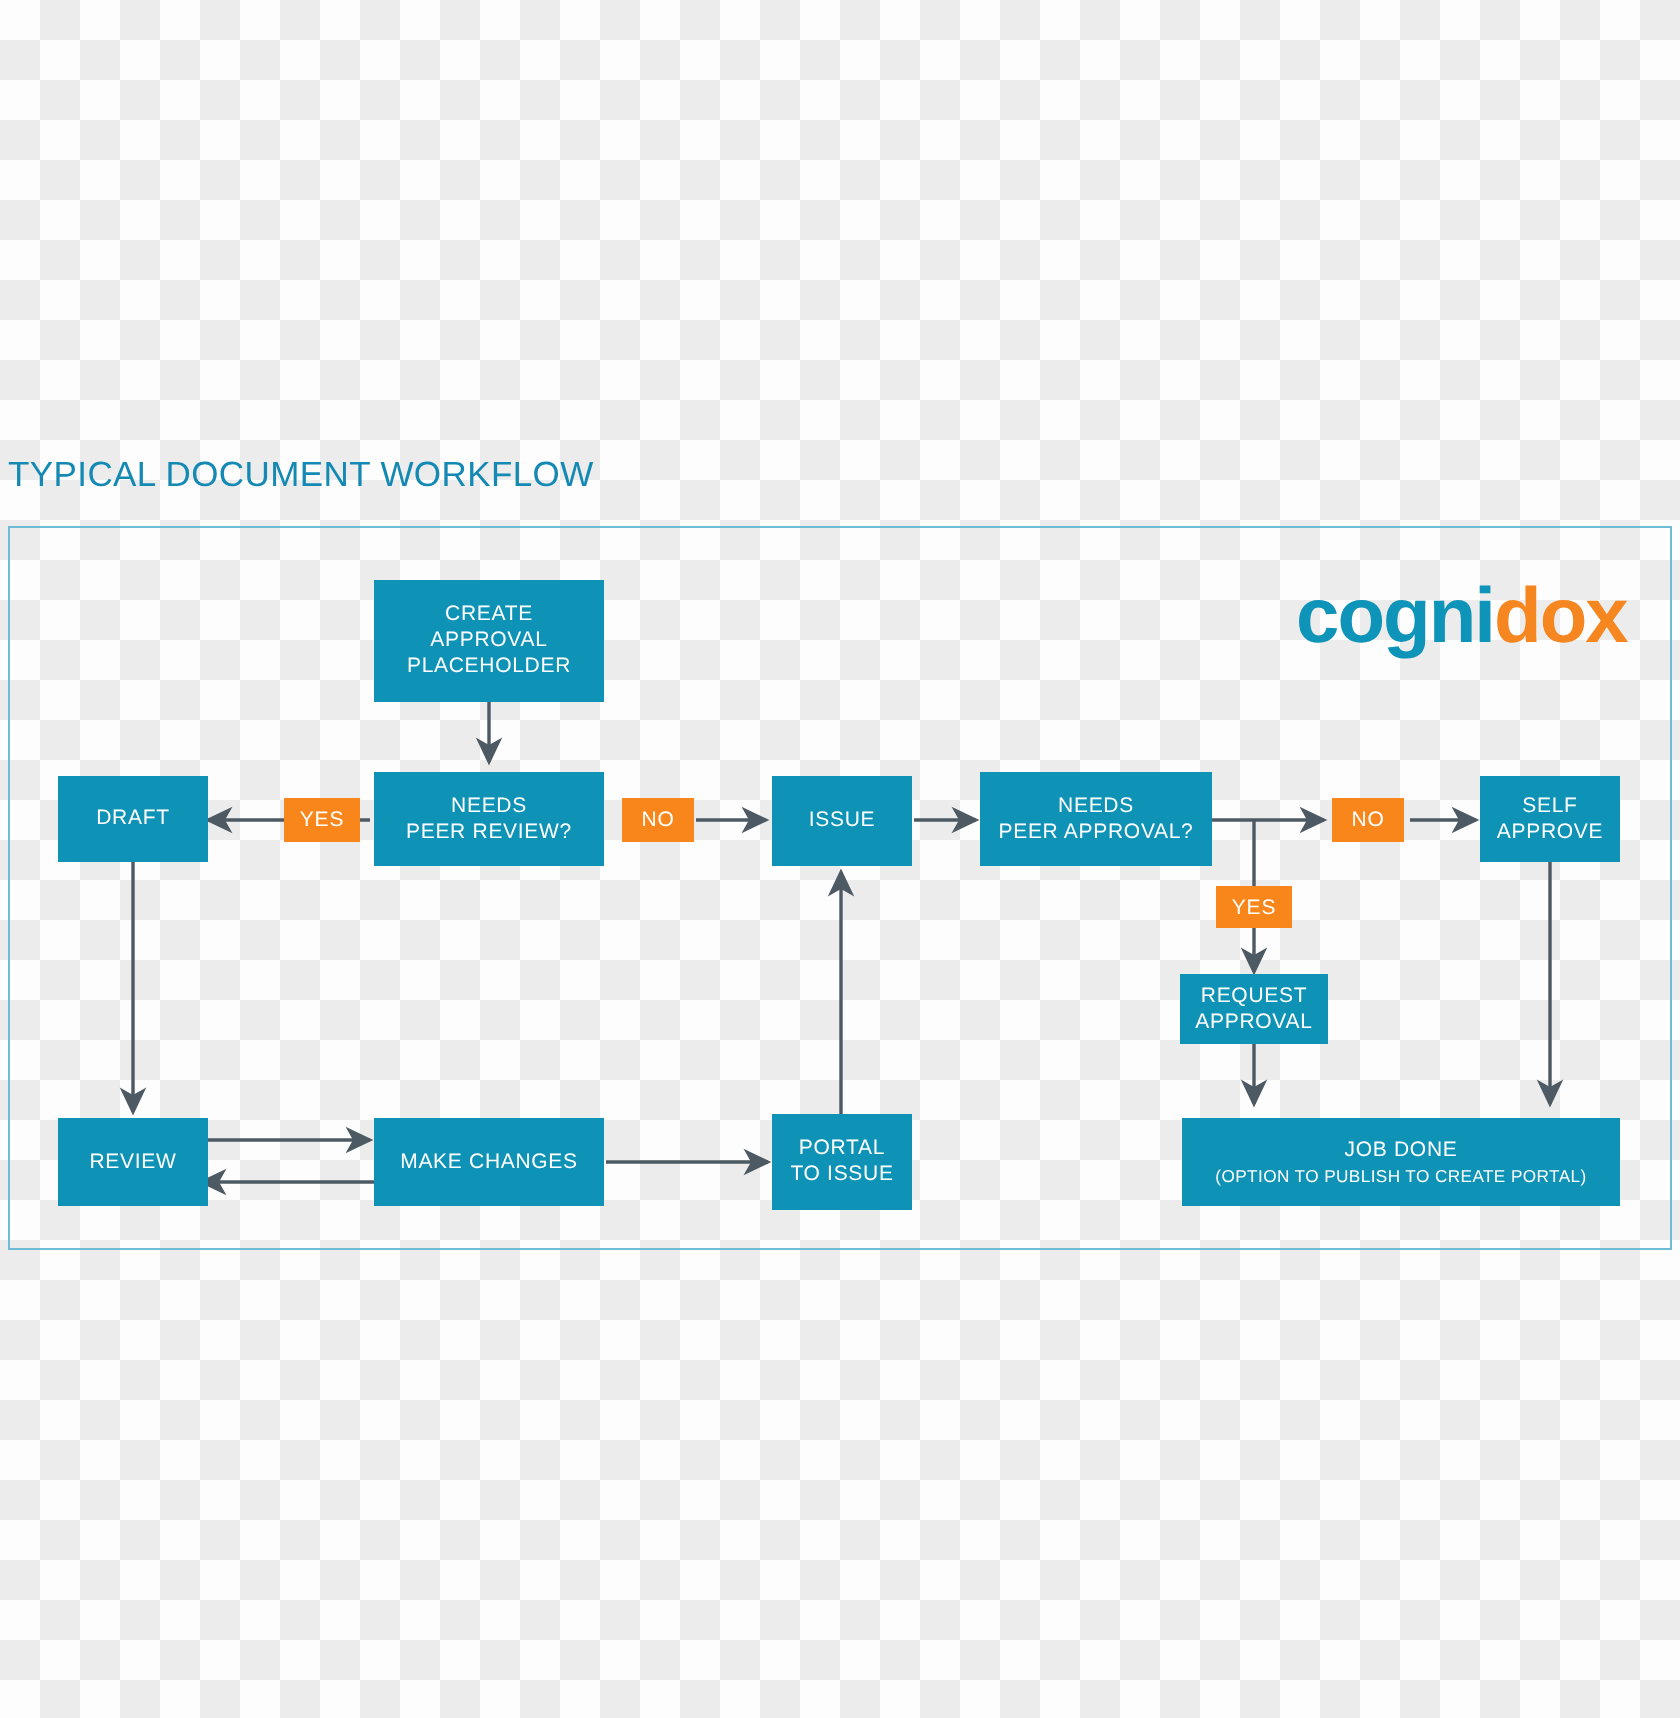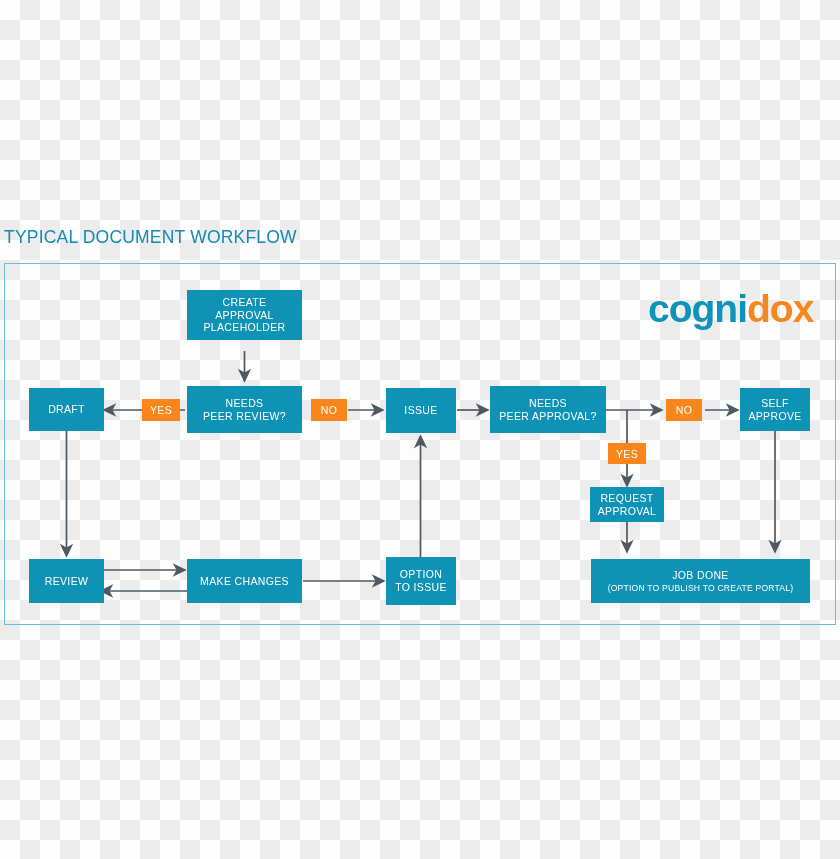--- a/index.html
+++ b/index.html
@@ -96,21 +96,21 @@
 
     <line class="ln" x1="705" y1="410" x2="738" y2="410" marker-end="url(#ah)"></line>
 
     <line class="ln" x1="627" y1="464" x2="627" y2="486" marker-end="url(#ah)"></line>
 
     <line class="ln" x1="627" y1="522" x2="627" y2="552" marker-end="url(#ah)"></line>
 
     <line class="ln" x1="775" y1="431" x2="775" y2="552" marker-end="url(#ah)"></line>
   </svg>
 
-  <div class="node" style="left:187px;top:290px;width:115px;height:50px;">
+  <div class="node" style="left:187px;top:290px;width:115px;height:61px;">
     <span>CREATE</span>
     <span>APPROVAL</span>
     <span>PLACEHOLDER</span>
   </div>
 
   <div class="node" style="left:29px;top:388px;width:75px;height:43px;">
     <span>DRAFT</span>
   </div>
 
   <div class="label" style="left:142px;top:399px;width:38px;height:22px;">
@@ -155,21 +155,21 @@
 
   <div class="node" style="left:29px;top:559px;width:75px;height:44px;">
     <span>REVIEW</span>
   </div>
 
   <div class="node" style="left:187px;top:559px;width:115px;height:44px;">
     <span>MAKE CHANGES</span>
   </div>
 
   <div class="node" style="left:386px;top:557px;width:70px;height:48px;">
-    <span>OPTION</span>
+    <span>PORTAL</span>
     <span>TO ISSUE</span>
   </div>
 
   <div class="node" style="left:591px;top:559px;width:219px;height:44px;">
     <span>JOB DONE</span>
     <span class="sub">(OPTION TO PUBLISH TO CREATE PORTAL)</span>
   </div>
 
 </div>
 

